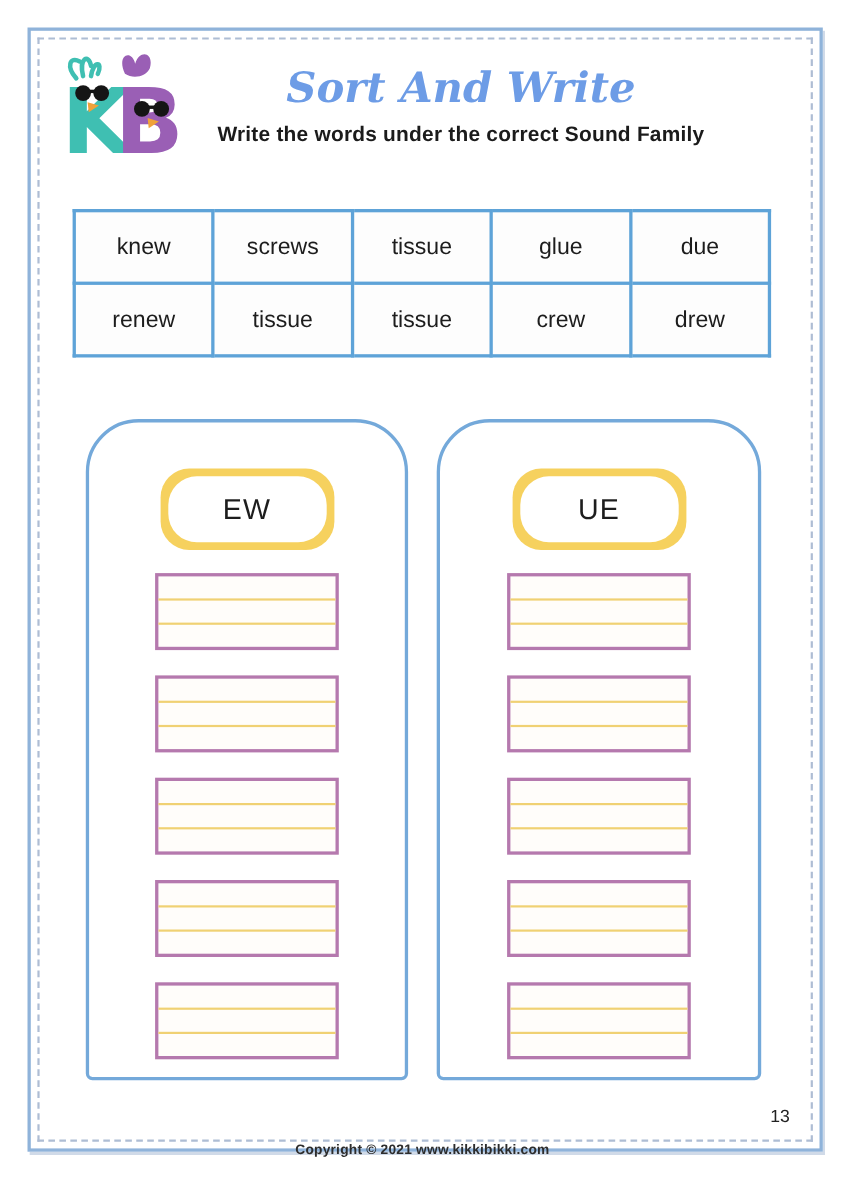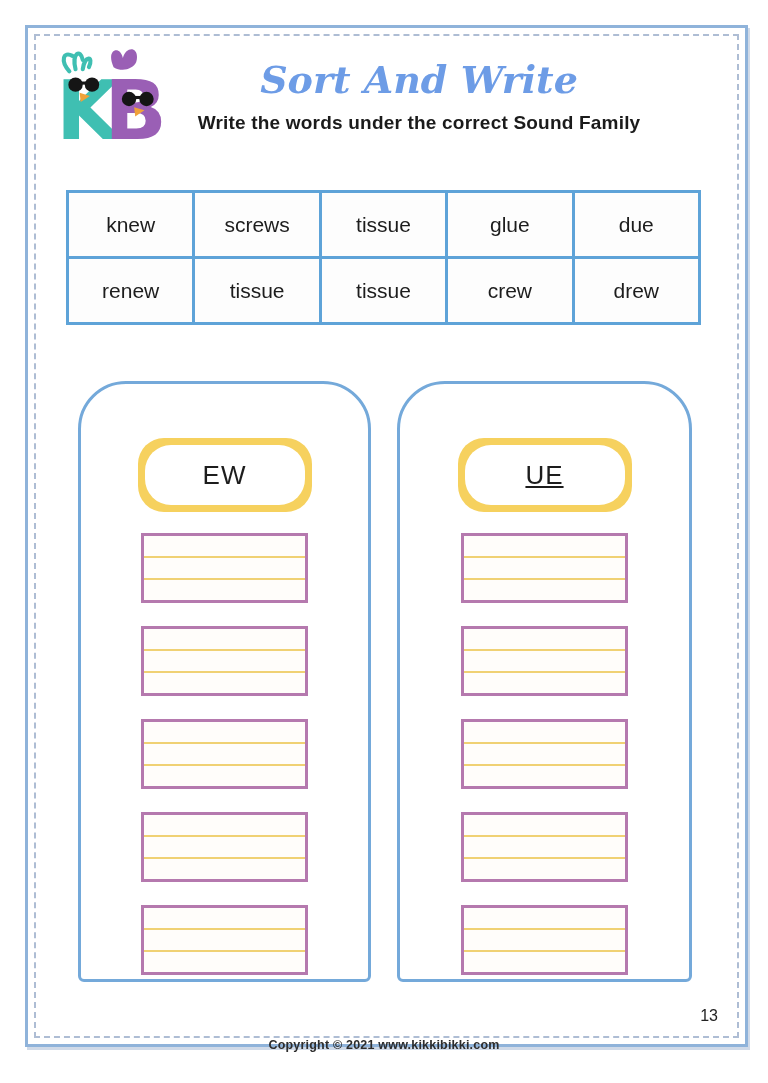--- a/index.html
+++ b/index.html
@@ -39,23 +39,23 @@
     height:61px;text-align:center;vertical-align:middle;
     font-size:21px;color:#1d1d1d;background:#fdfdfd;
   }
   
   .sort-col{
     position:absolute;top:381px;height:601px;width:293px;
     border:3px solid #74a9da;border-radius:48px 48px 6px 6px;
     box-sizing:border-box;background:#fff;
   }
   .sort-col.left{left:78px;}
-  .sort-col.right{left:397px;width:295px;text-decoration:underline;}
+  .sort-col.right{left:397px;width:295px;}
   .family-label{
-    position:relative;width:174px;height:74px;margin:54px auto 0 auto;
+    position:relative;width:158px;height:74px;margin:42px auto 0 auto;
     background:#f6d15e;border-radius:26px;
     display:flex;align-items:center;justify-content:center;
   }
   .family-label .inner{
     position:absolute;left:7px;top:7px;right:7px;bottom:7px;
     background:#fff;border-radius:26px;
   }
   .family-label .txt{
     position:relative;z-index:1;font-size:26px;font-weight:500;
     letter-spacing:1px;color:#1d1d1d;

